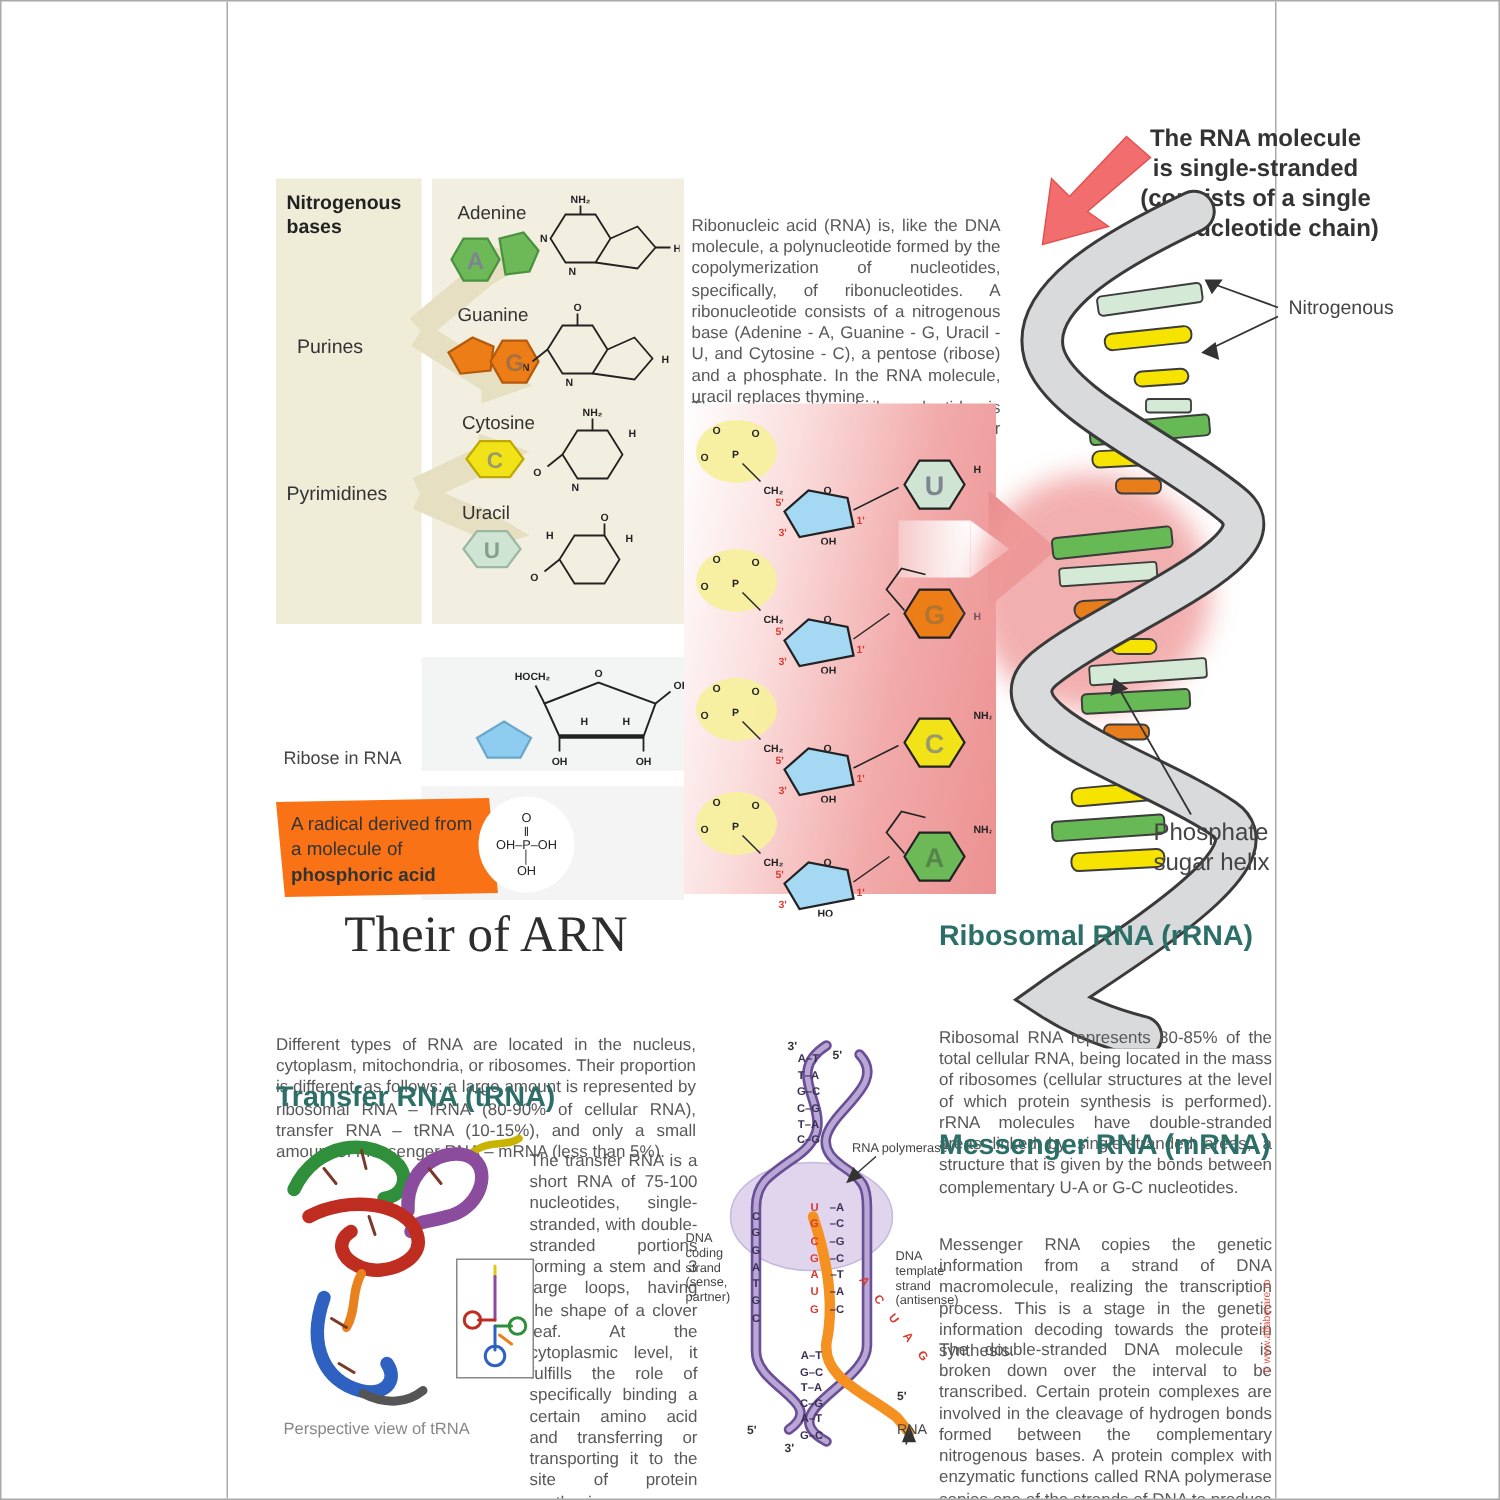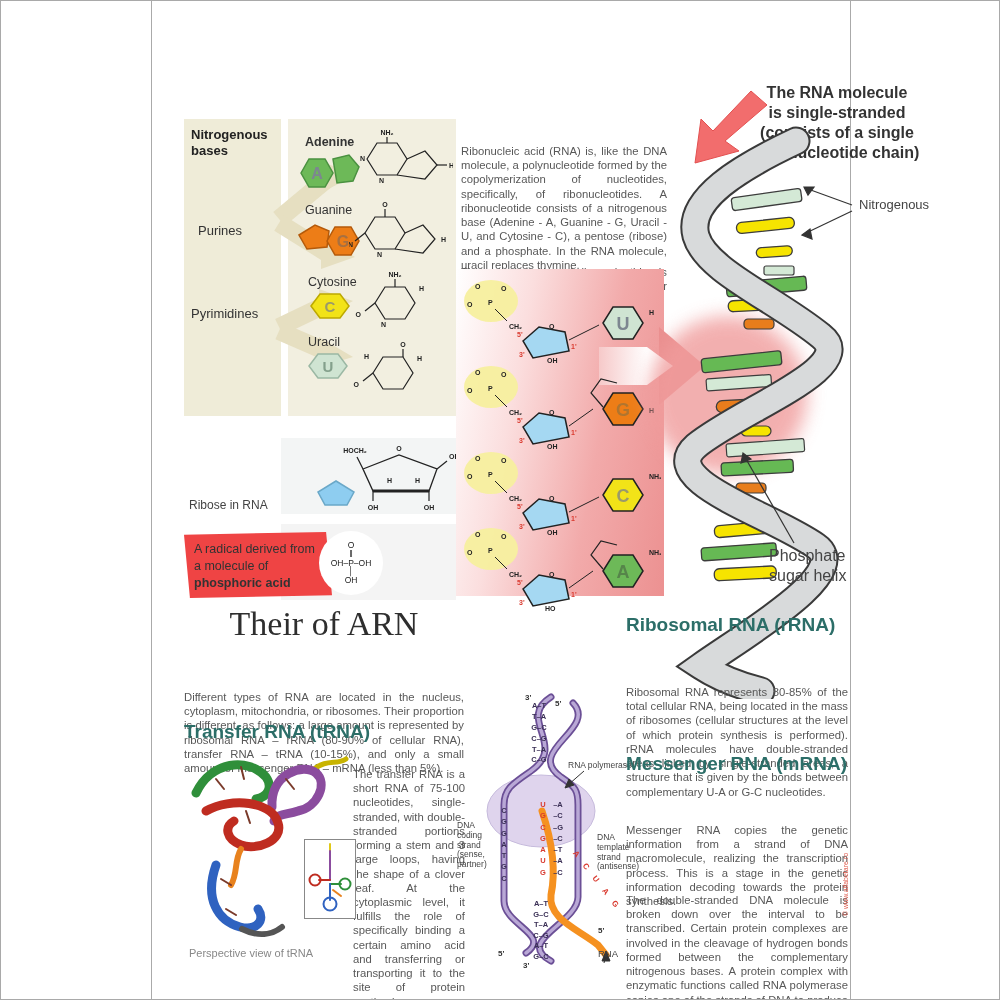--- a/index.html
+++ b/index.html
@@ -48,23 +48,23 @@
     <line x1="18" y1="92" x2="66" y2="122" stroke="#e6dfc1" stroke-width="18"></line>
     <polygon points="60,106 60,138 94,126" fill="#e6dfc1"></polygon>
   </svg>
   <svg class="abs" style="left:260px;top:288px;" width="100" height="90">
     <line x1="18" y1="38" x2="64" y2="16" stroke="#e6dfc1" stroke-width="18"></line>
     <polygon points="58,0 58,30 92,12" fill="#e6dfc1"></polygon>
     <line x1="18" y1="42" x2="64" y2="62" stroke="#e6dfc1" stroke-width="18"></line>
     <polygon points="58,48 58,78 92,68" fill="#e6dfc1"></polygon>
   </svg>
   <div class="abs" style="left:197px;top:222px;font-size:13px;color:#333;">Purines</div>
-  <div class="abs" style="left:190px;top:305px;font-size:13px;color:#333;">Pyrimidines</div>
-
-  <div class="abs" style="left:304px;top:134px;font-size:12.5px;color:#333;font-weight:bold;">Adenine</div>
+  <div class="abs" style="left:190px;top:320px;font-size:13px;color:#333;">Pyrimidines</div>
+
+  <div class="abs" style="left:304px;top:134px;font-size:12.5px;color:#333;">Adenine</div>
   <svg class="abs" style="left:294px;top:150px;" width="68" height="46">
     <polygon points="38,8 54,4 64,16 58,30 42,32" stroke="#4a9140" stroke-width="1.5" fill="#6db958"></polygon>
     <polygon points="6,22 14,8 30,8 38,22 30,36 14,36" stroke="#4a9140" stroke-width="1.5" fill="#6db958"></polygon>
     <text x="22" y="28" text-anchor="middle" font-size="16" font-weight="bold" fill="#7d8690">A</text>
   </svg>
   <svg class="abs" style="left:352px;top:126px;" width="100" height="74">
     <polygon points="14,32 24,16 44,16 54,32 44,48 24,48" fill="none" stroke="#222" stroke-width="1.2"></polygon>
     <path d="M54,32 L72,24 L84,38 L72,52 L44,48" fill="none" stroke="#222" stroke-width="1.2"></path>
     <line x1="34" y1="10" x2="34" y2="16" stroke="#222" stroke-width="1.2"></line>
     <line x1="84" y1="38" x2="94" y2="38" stroke="#222" stroke-width="1.2"></line>
@@ -136,21 +136,21 @@
     <text x="14" y="14" text-anchor="middle" class="chem-t">HOCH₂</text>
     <text x="58" y="12" text-anchor="middle" class="chem-t">O</text>
     <text x="108" y="20" class="chem-t">OH</text>
     <text x="32" y="71" text-anchor="middle" class="chem-t">OH</text>
     <text x="88" y="71" text-anchor="middle" class="chem-t">OH</text>
     <text x="46" y="44" class="chem-t">H</text>
     <text x="74" y="44" class="chem-t">H</text>
   </svg>
 
   <div class="abs" style="left:280px;top:523px;width:175px;height:76px;background:#f4f4f4;"></div>
-  <div class="abs" style="left:183px;top:531px;width:148px;height:66px;background:#ef4444;clip-path:polygon(0 4%,96% 0,100% 96%,4% 100%);
+  <div class="abs" style="left:183px;top:531px;width:148px;height:66px;background:#f97316;clip-path:polygon(0 4%,96% 0,100% 96%,4% 100%);
         padding:9px 0 0 10px;box-sizing:border-box;font-size:12.5px;color:#333;line-height:1.35;">
     <div>A radical derived from</div>
     <div>a molecule of</div>
     <div style="font-weight:bold;">phosphoric acid</div>
   </div>
   <div class="abs" style="left:318px;top:530px;width:64px;height:64px;background:#fff;border-radius:50%;
         display:flex;align-items:center;justify-content:center;text-align:center;font-size:8.5px;line-height:1.05;color:#222;">
     <div class="pre">O
 ‖
 OH–P–OH

